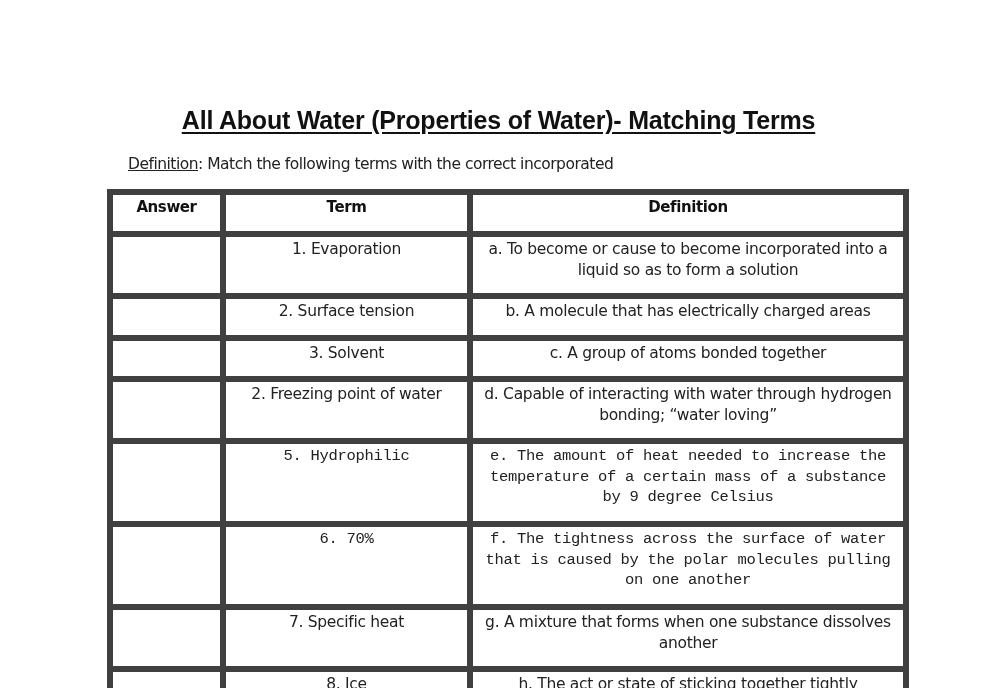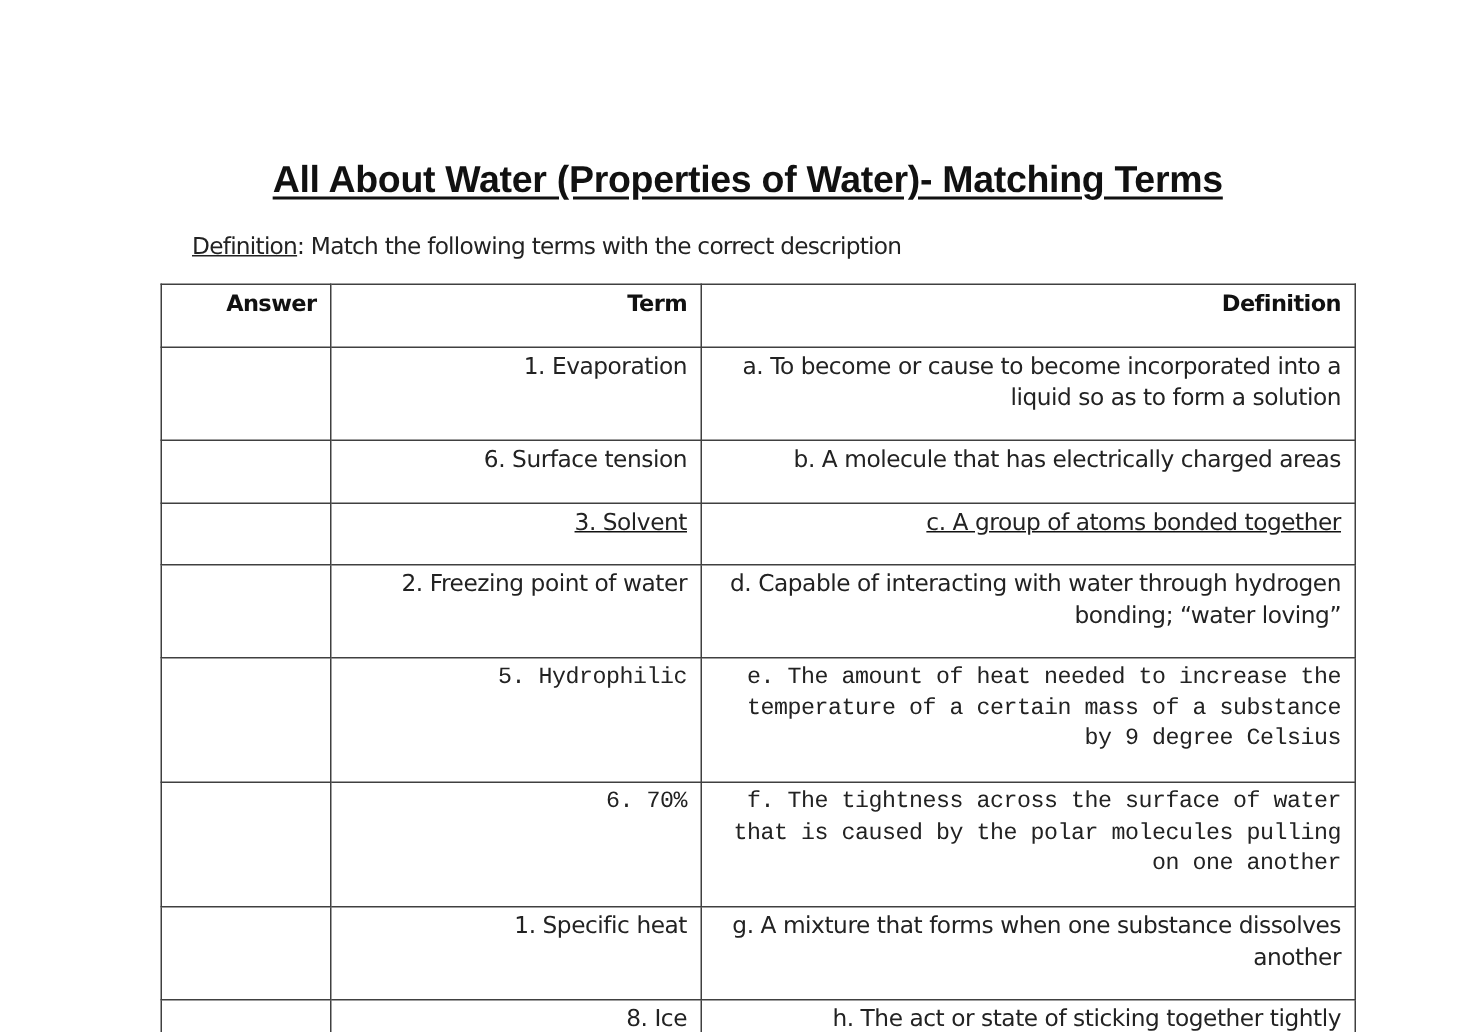--- a/index.html
+++ b/index.html
@@ -43,53 +43,53 @@
     }
     table.matching {
       position: absolute;
       left: 107px;
       top: 189px;
       border-collapse: collapse;
       table-layout: fixed;
       width: 796px;
     }
     table.matching td, table.matching th {
-      border: 1px solid #404040;
+      border: 6px solid #404040;
       vertical-align: top;
-      text-align: right;
+      text-align: center;
       padding: 2px 9px 0 9px;
       font-size: 15.5px;
       line-height: 20.5px;
       letter-spacing: -0.3px;
       color: #222;
       font-weight: normal;
     }
     table.matching th {
       font-weight: bold;
       font-size: 15px;
       letter-spacing: -0.4px;
       color: #111;
     }
     col.c-answer { width: 113px; }
     col.c-term { width: 247px; }
     col.c-desc { width: 436px; }
     tr.h-header { height: 42px; }
     tr.h-2line { height: 62px; }
     tr.h-1line { height: 42px; }
-    tr.h-1line-b { height: 41px; text-decoration: underline; }
+    tr.h-1line-b { height: 41px; }
     tr.h-3line { height: 83px; font-family: Liberation Mono, monospace; }
   </style>
 </head>
 <body>
 
 <div>
   <div class="page-title">All About Water (Properties of Water)- Matching Terms</div>
 
   <div class="instruction">
-    <span class="label">Definition</span><span>:</span><span style="white-space:pre;"> Match the following terms with the correct description</span>
+    <span class="label">Definition</span><span>:</span><span style="white-space:pre;"> Match the following terms with the correct incorporated</span>
   </div>
 
   <table class="matching">
     <colgroup>
       <col class="c-answer">
       <col class="c-term">
       <col class="c-desc">
     </colgroup>
     <tbody>
         <tr class="h-header">
@@ -97,21 +97,21 @@
       <th>Term</th>
       <th>Definition</th>
     </tr>
     <tr class="h-2line">
       <td></td>
       <td>1. Evaporation</td>
       <td>a. To become or cause to become incorporated into a liquid so as to form a solution</td>
     </tr>
     <tr class="h-1line">
       <td></td>
-      <td>6. Surface tension</td>
+      <td>2. Surface tension</td>
       <td>b. A molecule that has electrically charged areas</td>
     </tr>
     <tr class="h-1line-b">
       <td></td>
       <td>3. Solvent</td>
       <td>c. A group of atoms bonded together</td>
     </tr>
     <tr class="h-2line">
       <td></td>
       <td>2. Freezing point of water</td>
@@ -122,21 +122,21 @@
       <td>5. Hydrophilic</td>
       <td>e. The amount of heat needed to increase the temperature of a certain mass of a substance by 9 degree Celsius</td>
     </tr>
     <tr class="h-3line">
       <td></td>
       <td>6. 70%</td>
       <td>f. The tightness across the surface of water that is caused by the polar molecules pulling on one another</td>
     </tr>
     <tr class="h-2line">
       <td></td>
-      <td>1. Specific heat</td>
+      <td>7. Specific heat</td>
       <td>g. A mixture that forms when one substance dissolves another</td>
     </tr>
     <tr class="h-1line">
       <td></td>
       <td>8. Ice</td>
       <td>h. The act or state of sticking together tightly</td>
     </tr>
   </tbody>
     </table>
 </div>

